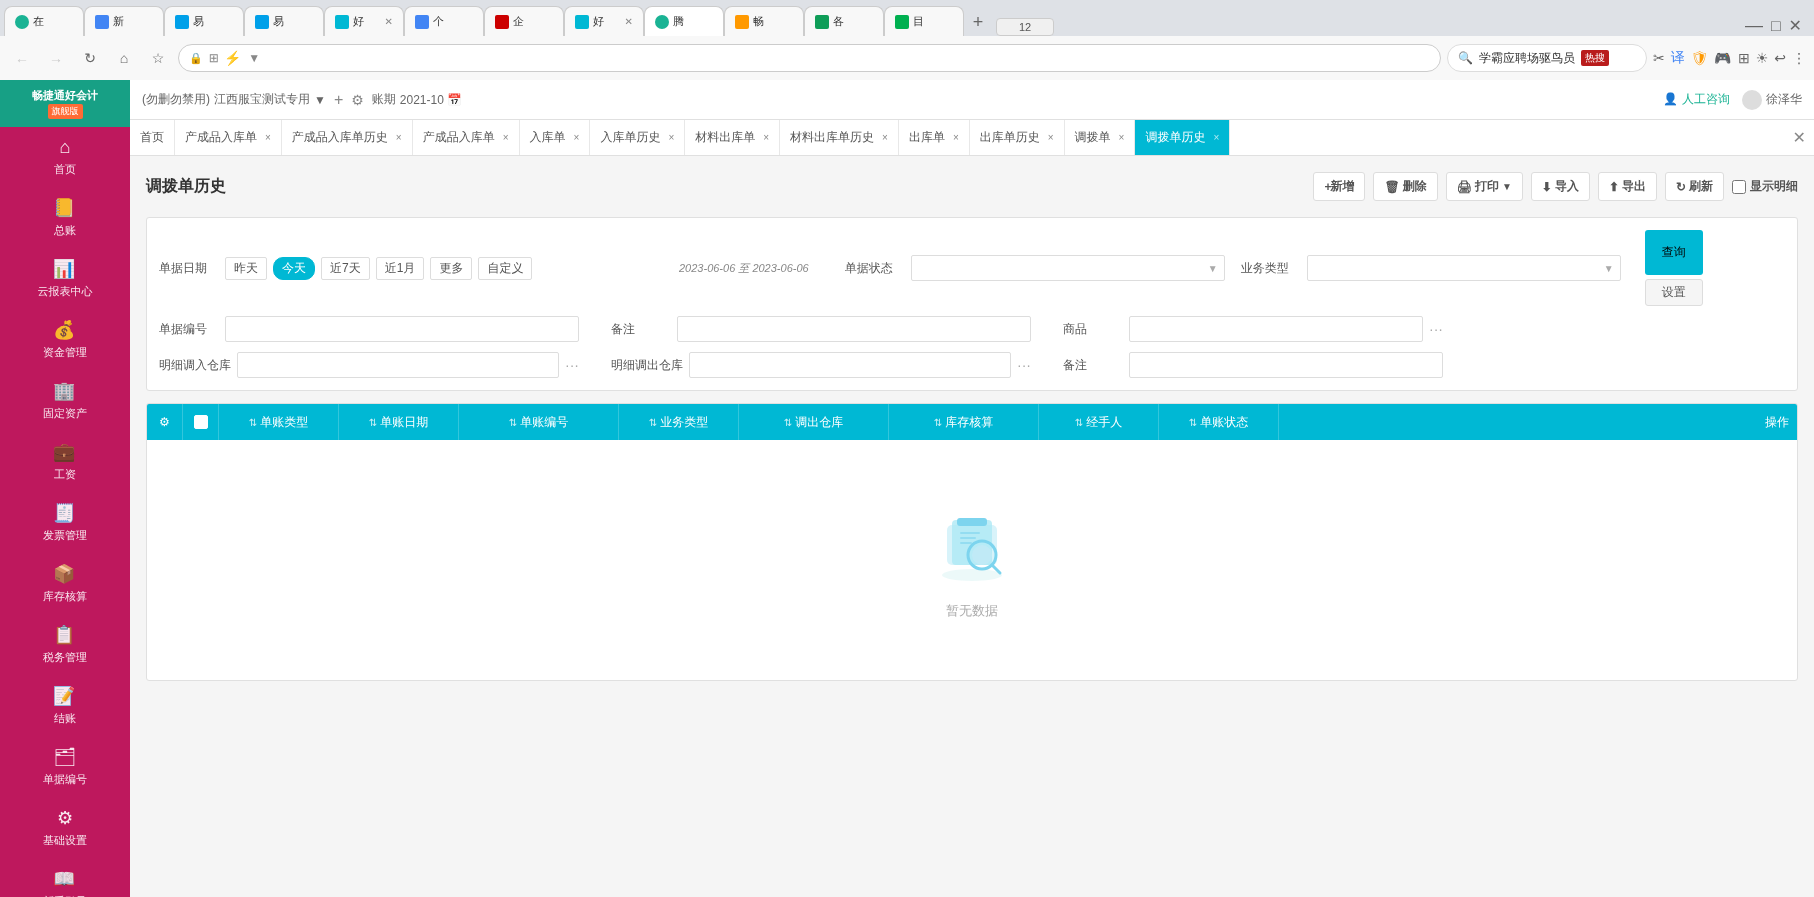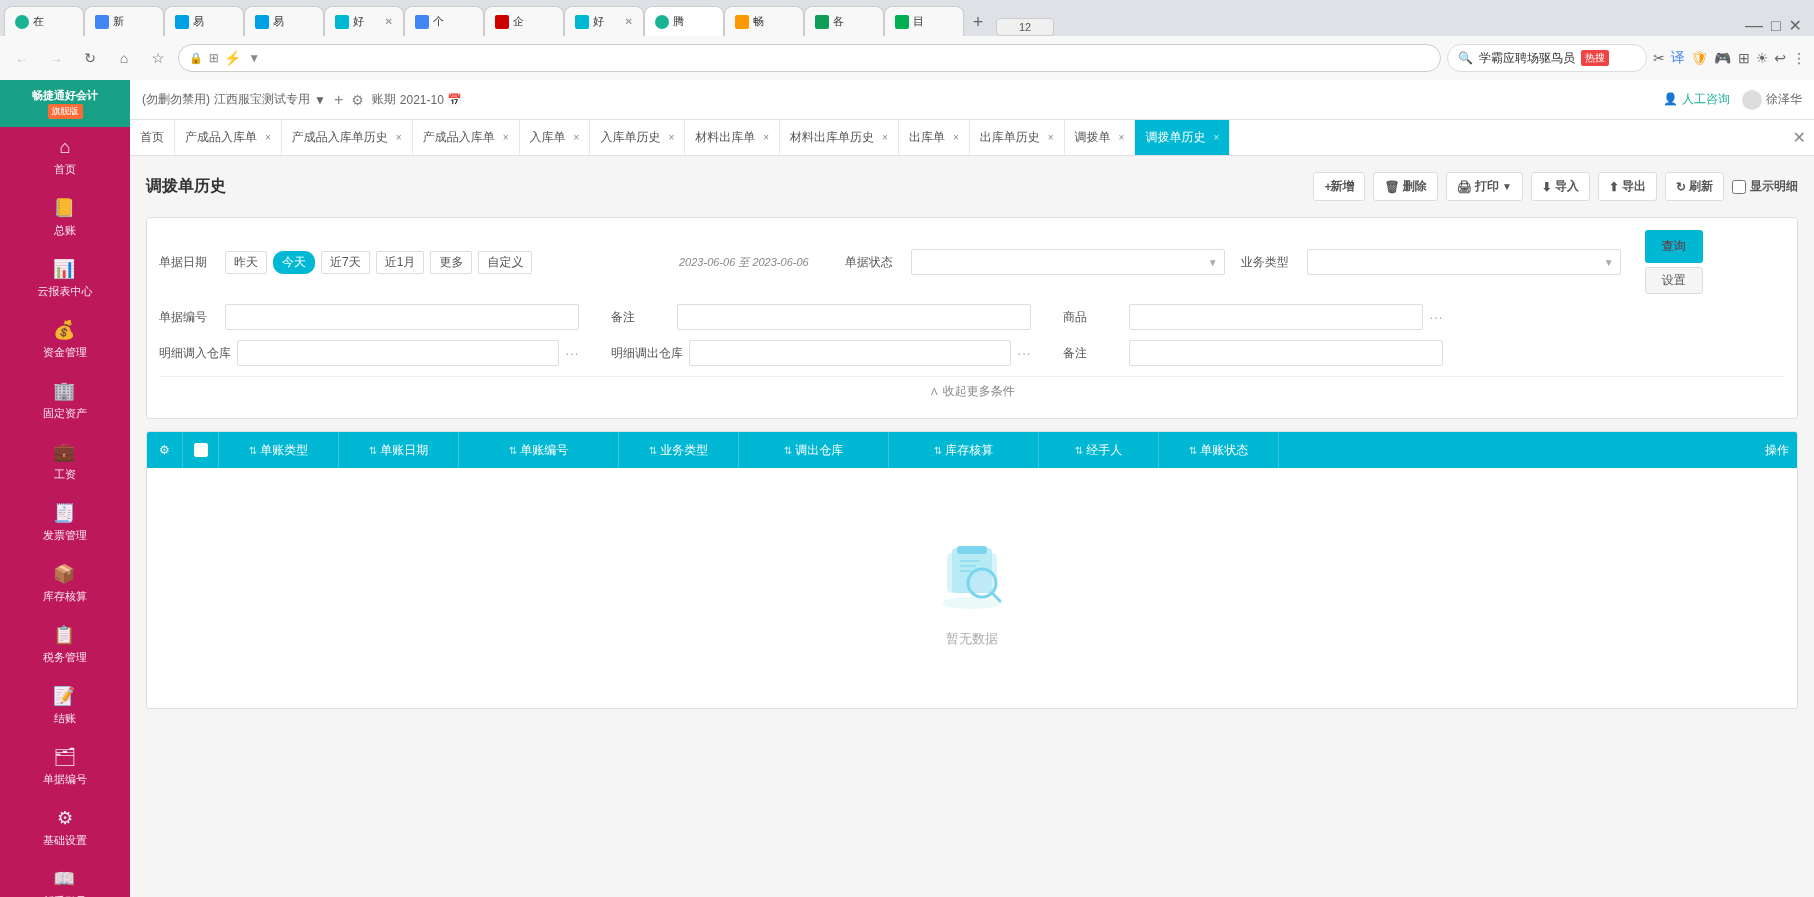--- a/index.html
+++ b/index.html
@@ -16,21 +16,21 @@
     .tab-new-btn { width: 28px; height: 28px; display: flex; align-items: center; justify-content: center; font-size: 18px; color: #666; cursor: pointer; }
     .tab-count { background: #f0f0f0; border: 1px solid #ccc; border-radius: 4px; padding: 2px 22px; font-size: 11px; color: #555; margin-left: 4px; }
     .browser-controls { display: flex; align-items: center; height: 44px; padding: 0 8px; background: #f8f8f8; gap: 6px; }
     .nav-btn { width: 28px; height: 28px; border-radius: 50%; display: flex; align-items: center; justify-content: center; color: #666; cursor: pointer; font-size: 14px; }
     .nav-btn.disabled { color: #ccc; cursor: default; }
     .address-bar { flex: 1; height: 28px; background: #fff; border: 1px solid #ccc; border-radius: 14px; display: flex; align-items: center; padding: 0 10px; gap: 6px; }
     .address-bar .lock-icon { color: #1a73e8; font-size: 11px; }
     .address-bar .url-text { font-size: 12px; color: #333; flex: 1; overflow: hidden; text-overflow: ellipsis; white-space: nowrap; }
     .search-bar { background: #fff; border: 1px solid #ddd; border-radius: 20px; height: 28px; display: flex; align-items: center; padding: 0 10px; gap: 6px; min-width: 200px; }
     .search-text { font-size: 12px; color: #333; }
-    .hot-tag { background: #ef4444; color: #fff; font-size: 10px; padding: 1px 4px; border-radius: 2px; }
+    .hot-tag { background: #b91c1c; color: #fff; font-size: 10px; padding: 1px 4px; border-radius: 2px; }
 
     
     .app-container { display: flex; width: 100%; height: calc(897px - 80px); }
 
     
     .sidebar { width: 130px; background: #be185d; display: flex; flex-direction: column; align-items: stretch; flex-shrink: 0; }
     .sidebar-logo { background: #17a085; padding: 8px; display: flex; flex-direction: column; align-items: center; cursor: pointer; }
     .logo-text { color: #fff; font-size: 11px; font-weight: bold; line-height: 1.3; text-align: center; }
     .logo-badge { background: #ff6b35; color: #fff; font-size: 9px; padding: 1px 4px; border-radius: 2px; margin-top: 2px; }
     .sidebar-item { display: flex; flex-direction: column; align-items: center; padding: 10px 4px; color: rgba(255,255,255,0.9); cursor: pointer; font-size: 12px; gap: 4px; }
@@ -68,21 +68,21 @@
     .filter-row:last-child { margin-bottom: 0; }
     .filter-item { display: flex; align-items: center; gap: 6px; flex: 1; }
     .filter-label { color: #555; font-size: 12px; white-space: nowrap; min-width: 60px; }
     .filter-input { flex: 1; height: 26px; border: 1px solid #ddd; border-radius: 2px; padding: 0 6px; font-size: 12px; outline: none; }
     .filter-select { flex: 1; height: 26px; border: 1px solid #ddd; border-radius: 2px; padding: 0 6px; font-size: 12px; background: #fff; display: flex; align-items: center; justify-content: space-between; cursor: pointer; }
     .date-filter { display: flex; align-items: center; gap: 6px; }
     .date-btn { padding: 2px 8px; border: 1px solid #ddd; border-radius: 2px; background: #fff; font-size: 12px; cursor: pointer; color: #555; }
     .date-btn.active { background: #00b8d4; color: #fff; border-color: #00b8d4; border-radius: 10px; }
     .date-range { color: #888; font-size: 11px; font-style: italic; }
     .filter-actions { display: flex; flex-direction: column; gap: 4px; margin-left: 8px; }
-    .query-btn { background: #00b8d4; color: #7f1d1d; border: none; padding: 8px 16px; border-radius: 3px; cursor: pointer; font-size: 12px; }
+    .query-btn { background: #00b8d4; color: #000000; border: none; padding: 14px 16px; border-radius: 3px; cursor: pointer; font-size: 12px; }
     .settings-btn { background: #f5f5f5; color: #555; border: 1px solid #ddd; padding: 4px 16px; border-radius: 3px; cursor: pointer; font-size: 12px; }
     .ellipsis-btn { color: #aaa; cursor: pointer; font-size: 14px; }
     .collapse-bar { text-align: center; color: #888; font-size: 12px; cursor: pointer; padding: 6px 0; border-top: 1px solid #f0f0f0; margin-top: 8px; }
 
     
     .table-container { background: #fff; border: 1px solid #e0e0e0; border-radius: 3px; overflow: hidden; }
     .table-header { background: #00b8d4; display: flex; align-items: center; height: 36px; }
     .th-cell { display: flex; align-items: center; justify-content: center; color: #fff; font-size: 12px; padding: 0 8px; border-right: 1px solid rgba(255,255,255,0.2); height: 100%; gap: 3px; white-space: nowrap; }
     .th-cell:last-child { border-right: none; }
     .sort-icon { font-size: 10px; opacity: 0.8; }
@@ -441,24 +441,20 @@
             <span class="filter-label">明细调出仓库</span>
             <input class="filter-input" type="text" style="flex: 1 1 0%;">
             <span class="ellipsis-btn">···</span>
           </div>
           <div class="filter-item" style="max-width:380px;margin-left:16px;">
             <span class="filter-label">备注</span>
             <input class="filter-input" type="text" style="">
           </div>
         </div>
 
-        <div class="collapse-bar">
-          <span>∧</span>
-          <span>收起更多条件</span>
-        </div>
       </div>
 
       <div class="table-container">
         <div class="table-header">
           <div class="th-cell gear-cell">
             <span>⚙</span>
           </div>
           <div class="th-cell check-cell">
             <div class="checkbox"></div>
           </div>

